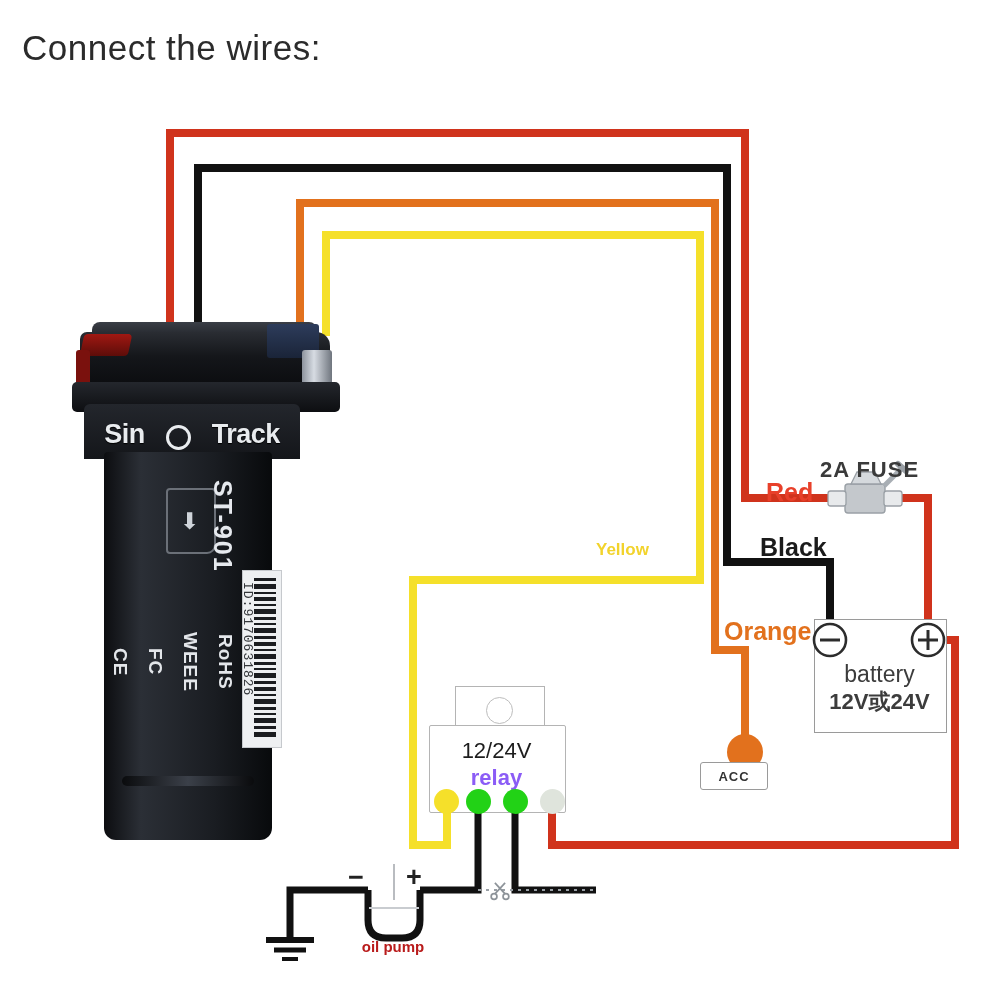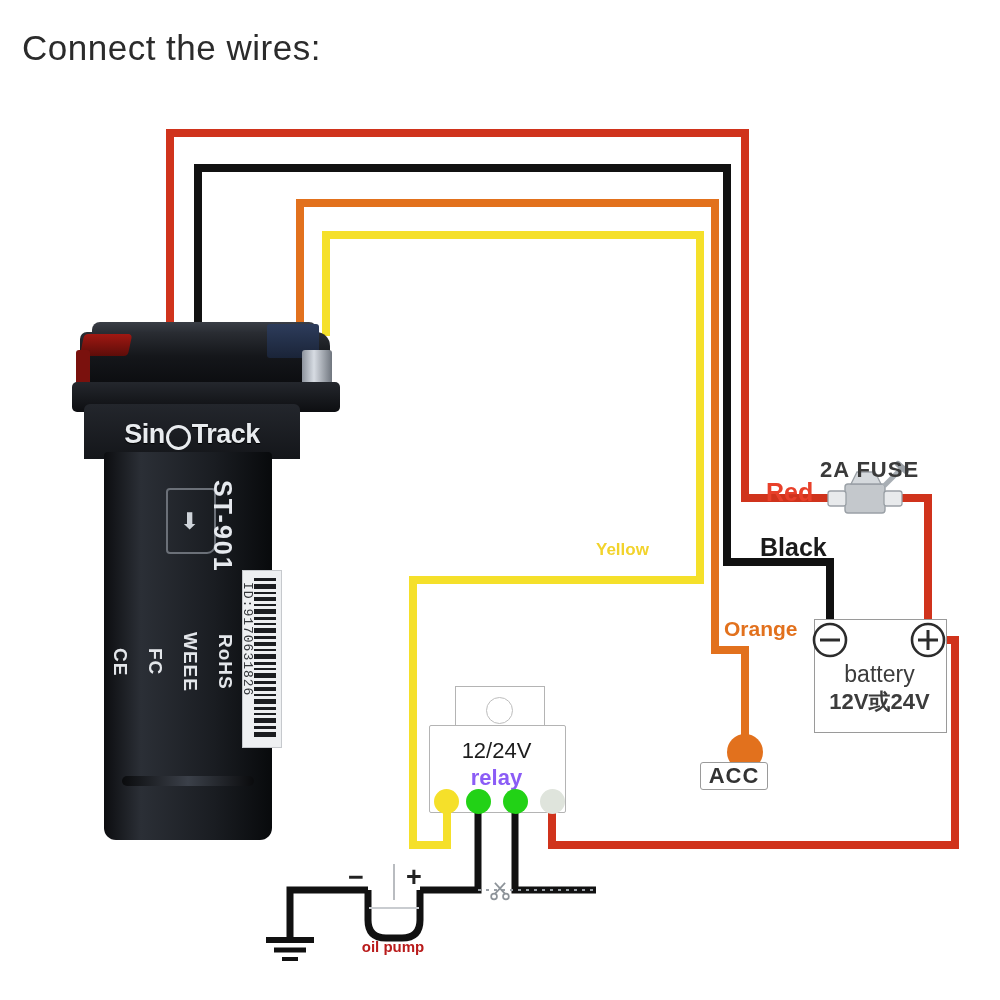--- a/index.html
+++ b/index.html
@@ -6,27 +6,27 @@
   html,body{margin:0;padding:0;background:#ffffff;}
   body{width:1000px;height:1000px;position:relative;overflow:hidden;
        font-family:"Liberation Sans","DejaVu Sans",sans-serif;}
   #stage{position:absolute;left:0;top:0;width:1000px;height:816px;}
   #title{position:absolute;left:22px;top:28px;font-size:35px;color:#2b2b2b;
          letter-spacing:.5px;font-weight:400;}
   svg.layer{position:absolute;left:0;top:0;width:1000px;height:1000px;}
   .lbl{position:absolute;font-weight:700;white-space:nowrap;}
   #lbl-red{left:766px;top:478px;font-size:25px;color:#e8402a;}
   #lbl-black{left:760px;top:526px;font-size:25px;color:#1b1b1b;margin-top:7px;}
-  #lbl-orange{left:724px;top:617px;font-size:21px;color:#e2711d;}
+  #lbl-orange{left:724px;top:617px;font-size:25px;color:#e2711d;}
   #lbl-yellow{left:596px;top:540px;font-size:17px;color:#f2d32c;}
   #lbl-fuse{left:820px;top:457px;font-size:22px;color:#3a3a3a;letter-spacing:1px;}
   #acc-box{position:absolute;left:700px;top:762px;width:66px;height:26px;
            border:1.5px solid #9a9a9a;border-radius:3px;background:#fff;
            display:flex;align-items:center;justify-content:center;}
-  #acc-box span{font-size:22px;font-weight:700;color:#333;letter-spacing:1px;}
+  #acc-box span{font-size:13px;font-weight:700;color:#333;letter-spacing:1px;}
   #bat-box{position:absolute;left:814px;top:619px;width:131px;height:112px;
            border:1.6px solid #9a9a9a;background:#fff;}
   #bat-txt1{position:absolute;left:814px;top:661px;width:131px;text-align:center;
             font-size:23px;color:#3c3c3c;}
   #bat-txt2{position:absolute;left:814px;top:687px;width:131px;text-align:center;
             font-size:22px;color:#3c3c3c;font-weight:700;}
   #relay-body{position:absolute;left:429px;top:725px;width:135px;height:86px;
               border:1.6px solid #b4b4b4;background:#fff;border-radius:2px;}
   #relay-top{position:absolute;left:455px;top:686px;width:88px;height:42px;
              border:1.6px solid #b4b4b4;background:#fff;border-bottom:none;}
@@ -61,21 +61,21 @@
               background:linear-gradient(90deg,#8d939d 0%,#d7dce3 40%,#6f757e 100%);}
   #cap-band{left:10px;top:62px;width:268px;height:30px;border-radius:5px;
             background:linear-gradient(180deg,#24272d 0%,#0d0e11 100%);}
   #body-main{position:absolute;left:22px;top:84px;width:216px;height:55px;border-radius:6px 6px 0 0;
              background:linear-gradient(180deg,#23262c 0%,#14161a 100%);}
   #body-low{position:absolute;left:42px;top:132px;width:168px;height:388px;border-radius:4px 4px 12px 12px;
             background:linear-gradient(90deg,#0c0d10 0%,#2b2f36 22%,#1a1d22 65%,#080a0c 100%);}
   #brand{position:absolute;left:42px;top:92px;width:176px;height:44px;
          display:flex;align-items:center;justify-content:center;
          font-size:27px;font-weight:700;color:#e9ecef;letter-spacing:-.5px;
-         text-shadow:0 1px 1px #000;}
+         text-shadow:0 1px 1px #000;gap:20px;}
   #brand .ring{display:inline-block;width:19px;height:19px;border:3px solid #e9ecef;
                border-radius:50%;margin:0 1px;position:relative;top:3px;}
   #sim-slot{position:absolute;left:104px;top:168px;width:46px;height:62px;
             border:2px solid #6b7078;border-radius:4px 4px 9px 4px;}
   #sim-arrow{position:absolute;left:118px;top:188px;font-size:23px;color:#cfd4da;}
   #model{position:absolute;left:146px;top:160px;font-size:25px;font-weight:700;
          color:#e6e9ee;letter-spacing:2px;writing-mode:vertical-rl;}
   #barcode{position:absolute;left:180px;top:250px;width:38px;height:176px;
            background:#eef0f2;border:1px solid #c6c9cd;}
   #bc-lines{position:absolute;left:192px;top:256px;width:22px;height:164px;}

